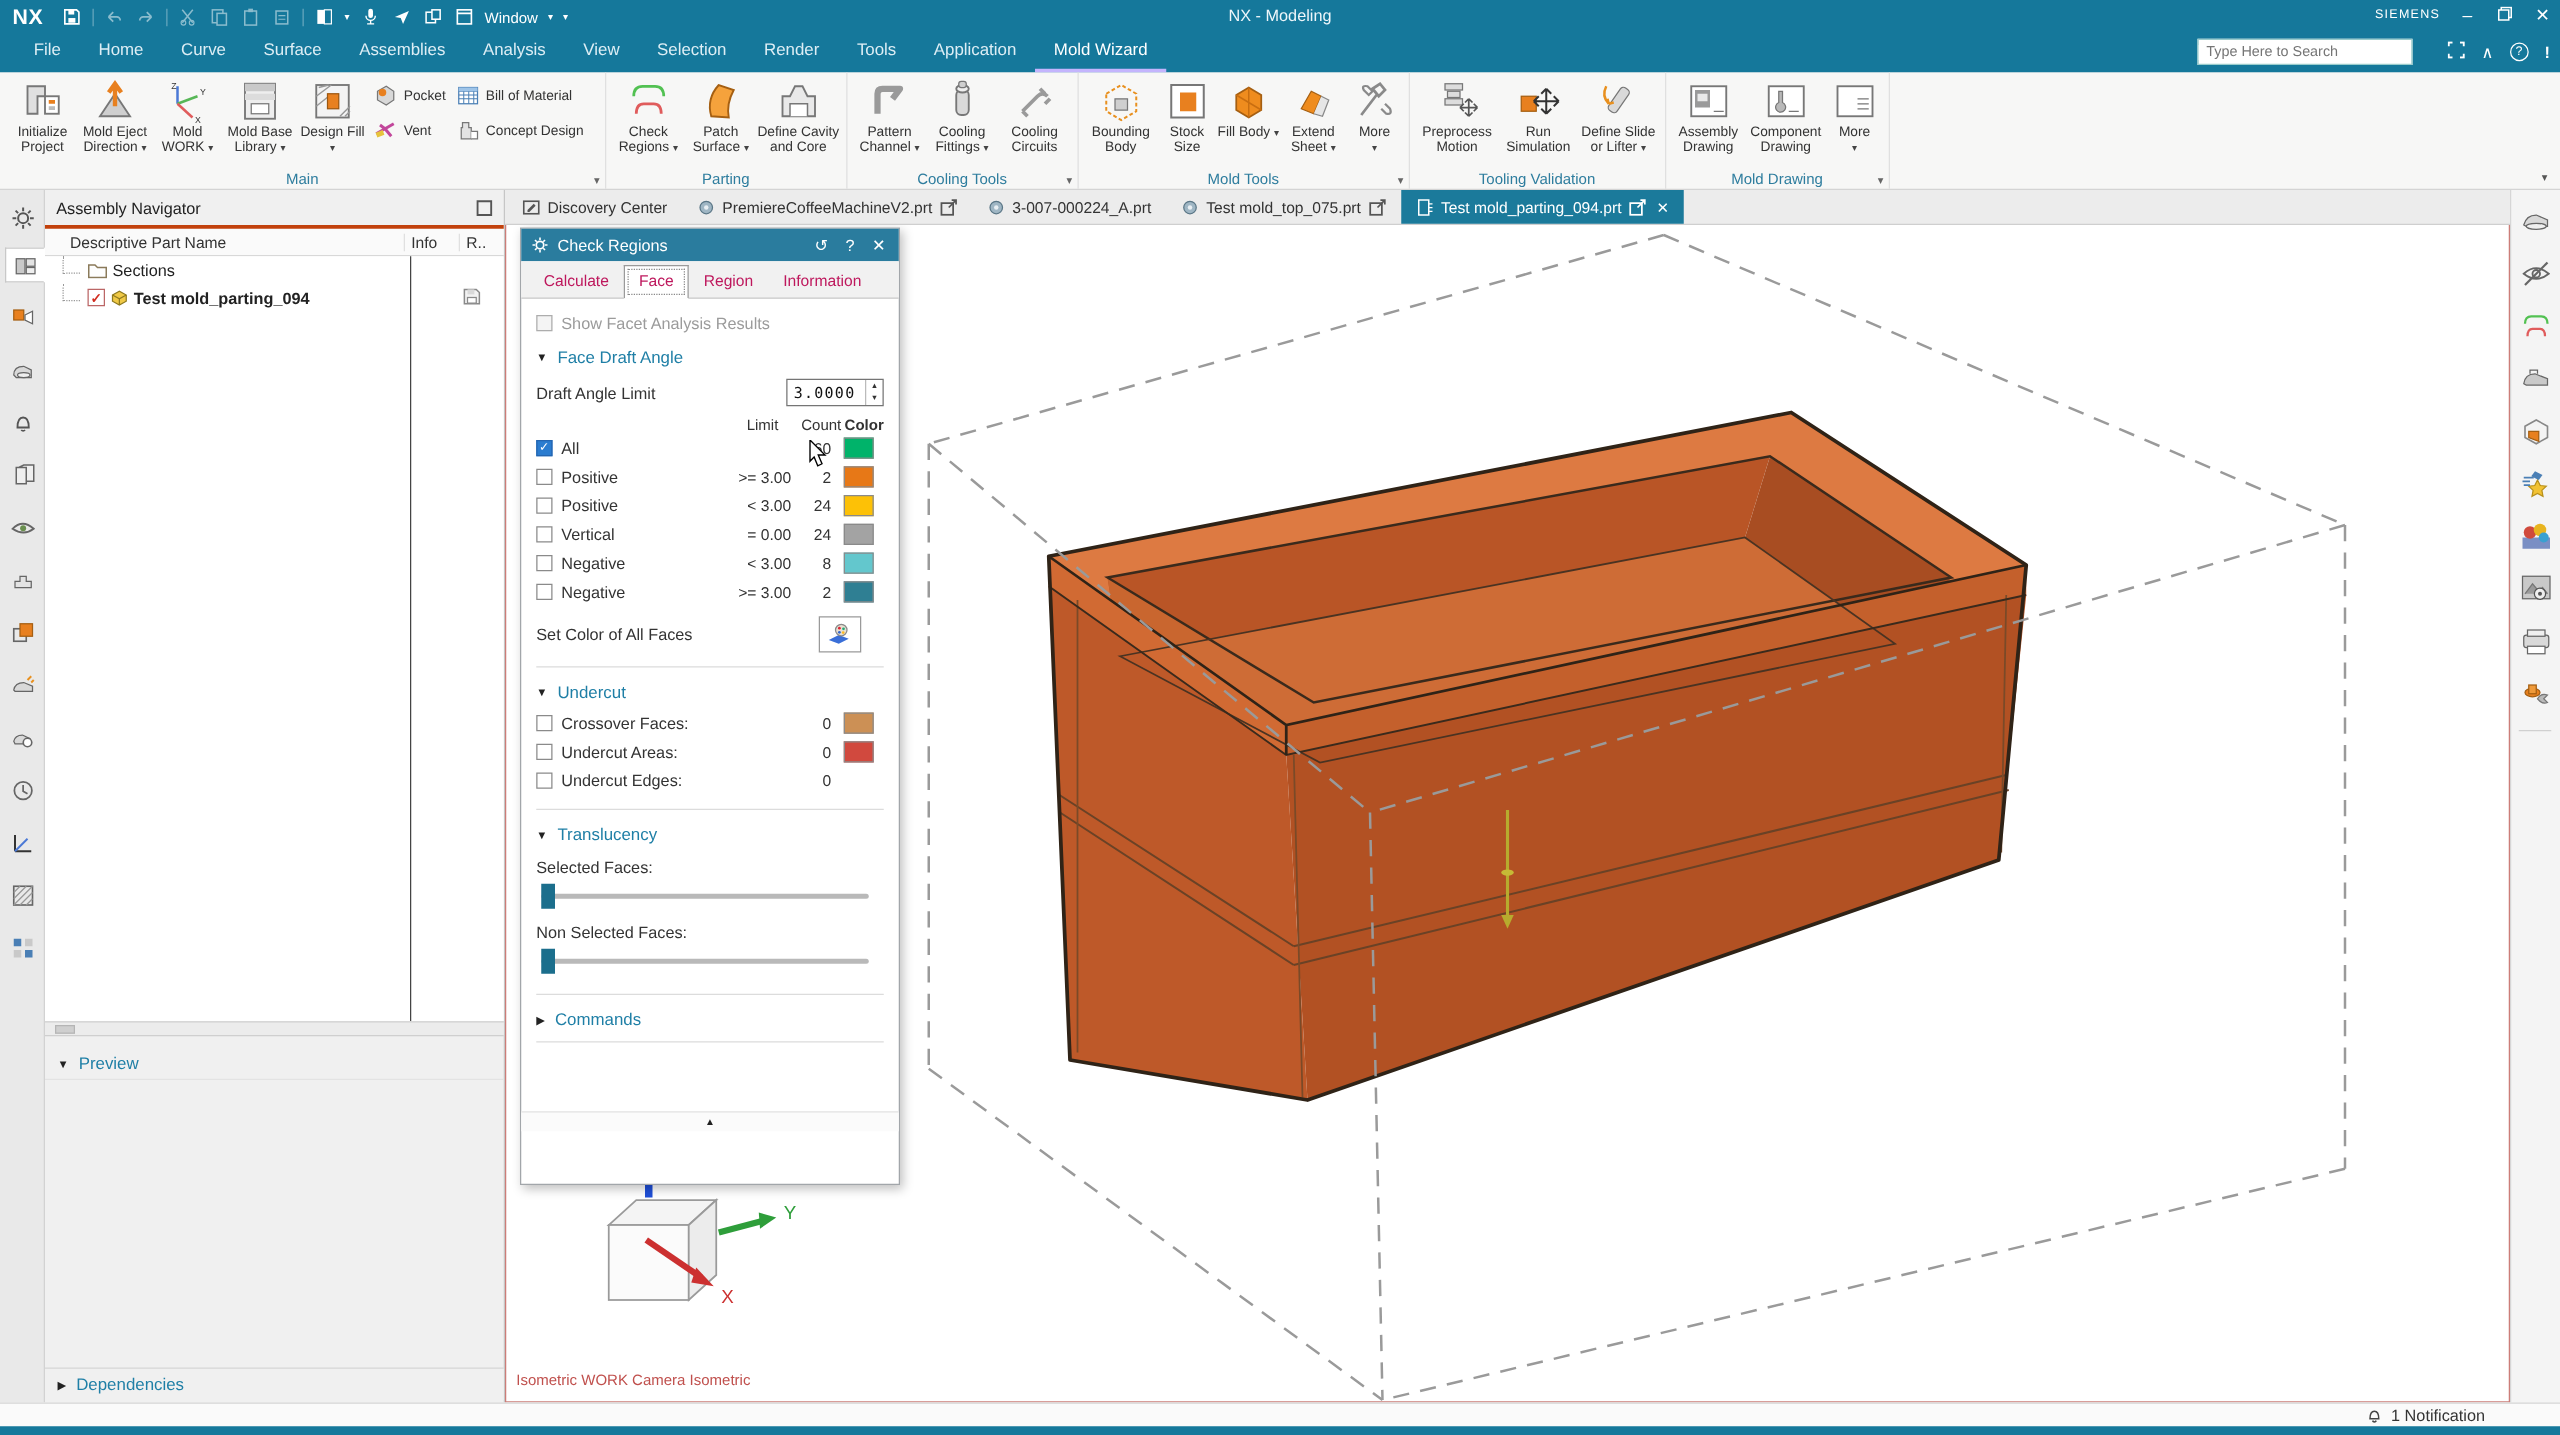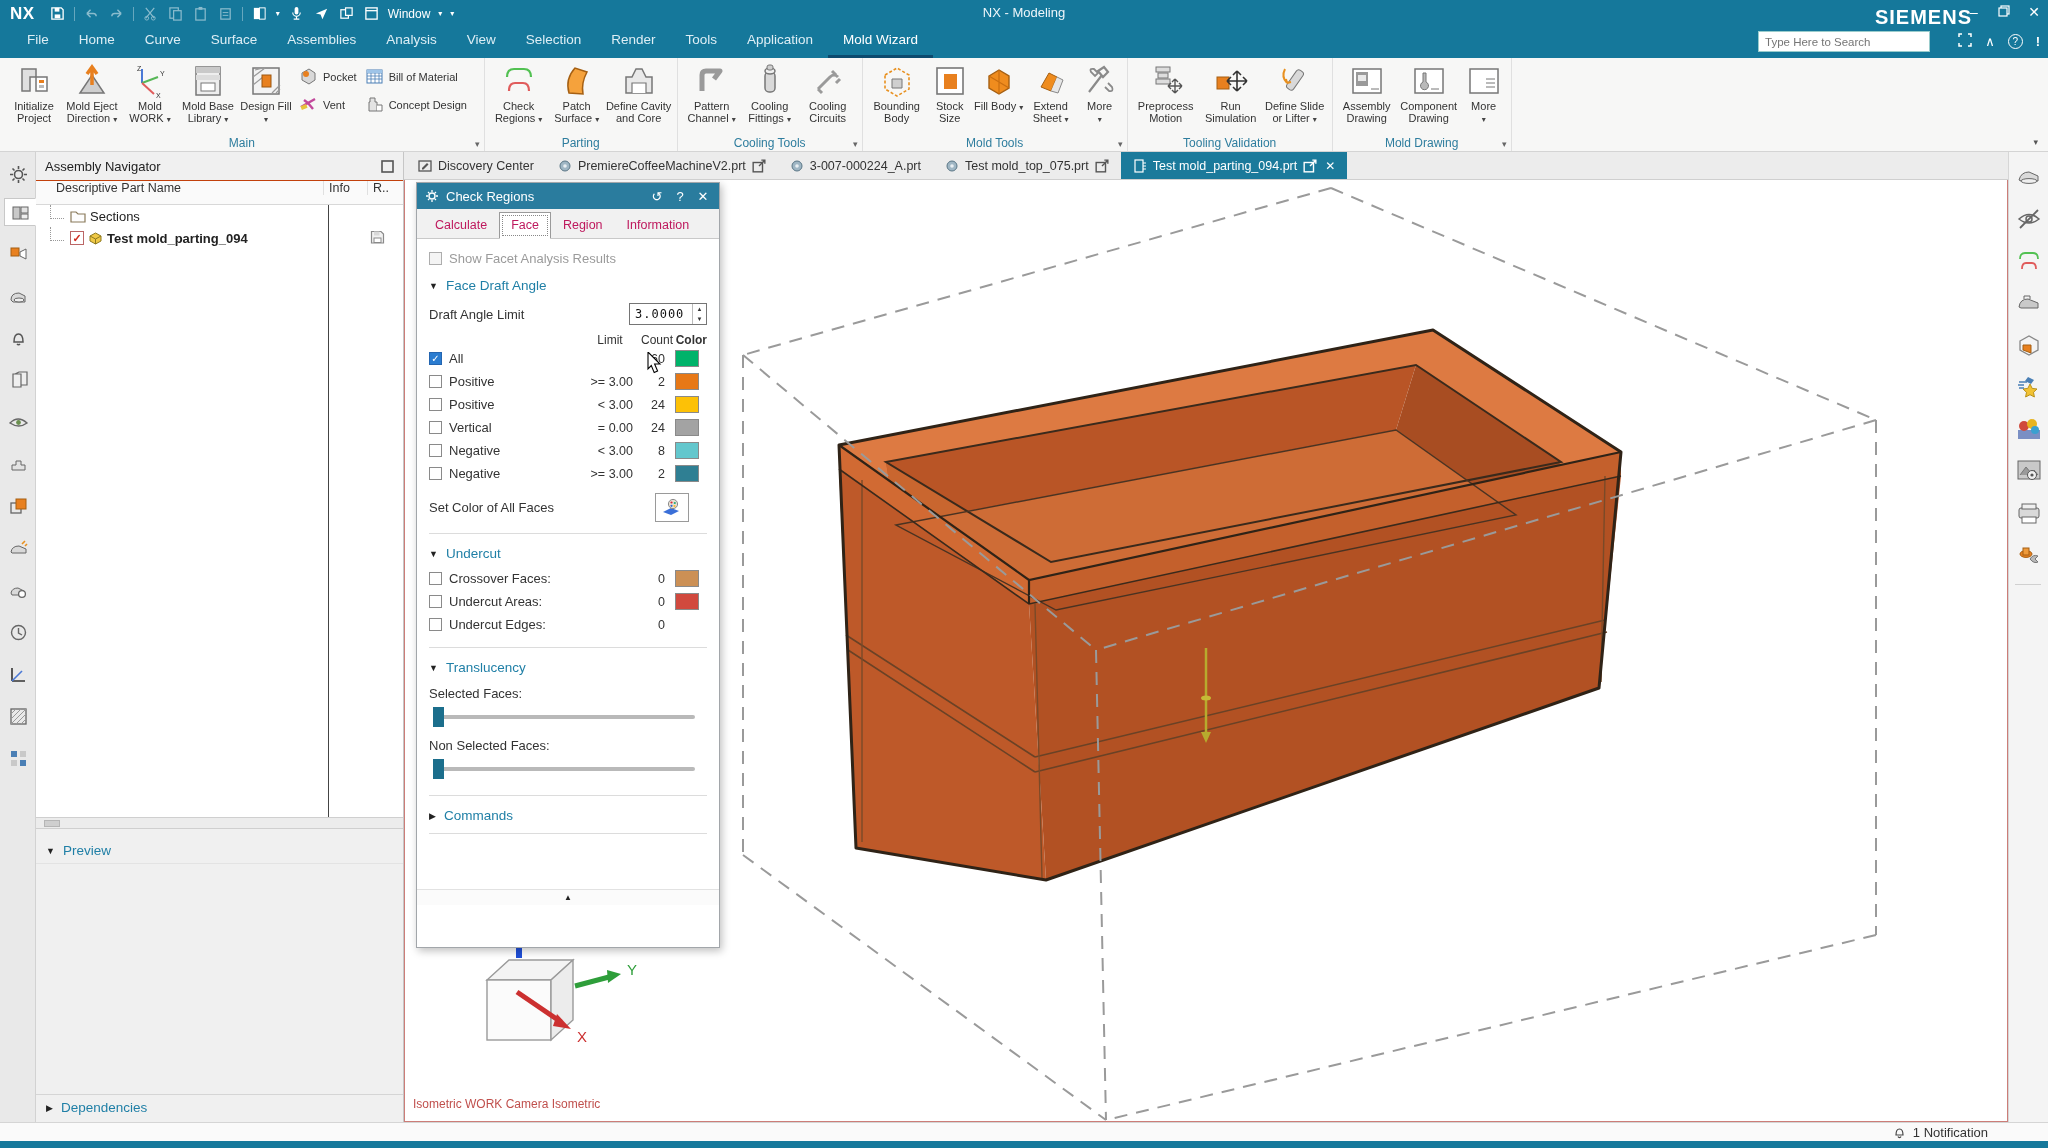--- a/index.html
+++ b/index.html
@@ -8,26 +8,26 @@
 
   
   #titlebar { position:absolute; top:0; left:0; width:2048px; height:58px; background:#15789b; color:#fff; }
   .qat-row { position:relative; height:27px; display:flex; align-items:center; padding-left:10px; gap:8px; }
   .nx-logo { font-size:17px; font-weight:bold; letter-spacing:.5px; margin-right:6px; }
   .qat-ic { width:17px; height:17px; display:flex; align-items:center; justify-content:center; }
   .qat-ic svg { width:15px; height:15px; }
   .dim { opacity:.5; }
   .qat-sep { width:1px; height:14px; background:rgba(255,255,255,.35); }
   .win-title { position:absolute; left:50%; top:5px; transform:translateX(-50%); font-size:13px; color:#eef6fa; }
-  .brand { position:absolute; right:76px; top:6px; font-size:20px; font-weight:bold; letter-spacing:1px; color:#fff; }
+  .brand { position:absolute; right:96px; top:6px; font-size:10px; font-weight:normal; letter-spacing:1px; color:#fff; }
   .winbtns { position:absolute; right:6px; top:4px; display:flex; gap:14px; align-items:center; }
   .winbtn { color:#fff; font-size:14px; width:16px; text-align:center; cursor:default; }
   .menu-row { height:31px; display:flex; align-items:flex-end; padding-left:12px; }
   .menu-item { padding:5px 15px 8px; font-size:13.5px; color:#ddeef5; border-bottom:3px solid transparent; }
-  .menu-item.active { color:#fff; border-bottom:3px solid #0c4a6e; }
+  .menu-item.active { color:#fff; border-bottom:3px solid #c4b5fd; }
   .search-wrap { position:absolute; right:118px; top:31px; width:172px; height:21px; background:#fff; border:1px solid #9cc; display:flex; align-items:center; }
   .search-wrap input { border:0; outline:0; flex:1; font-size:11.5px; padding:0 6px; color:#444; font-family:"Liberation Sans",sans-serif; }
   .menu-right { position:absolute; right:8px; top:31px; display:flex; gap:13px; align-items:center; height:21px; color:#fff; }
   .mr-ic { font-size:13px; }
   .help-circle { width:15px; height:15px; border:1.4px solid #fff; border-radius:50%; font-size:10px; display:flex; align-items:center; justify-content:center; }
 
   
   #ribbon { position:absolute; top:58px; left:0; width:2048px; height:94px; background:#f7f7f6; border-bottom:1px solid #d4d4d4; display:flex; }
   .rgroup { position:relative; border-right:1px solid #e0e0e0; padding:3px 5px 16px; display:flex; align-items:flex-start; }
   .rgroup-label { position:absolute; bottom:0; left:0; right:0; text-align:center; color:#2e7d9e; font-size:12px; padding-bottom:1px; }
@@ -47,21 +47,21 @@
   
   #resbar { width:36px; background:#e9e9e9; border-right:1px solid #d2d2d2; position:relative; }
   .res-ic { position:absolute; left:4px; width:28px; height:28px; display:flex; align-items:center; justify-content:center; }
   .res-ic svg { width:21px; height:21px; }
   .res-ic.active { background:#fff; border:1px solid #c8c8c8; border-right:1px solid #fff; width:32px; }
 
   
   #navpanel { width:368px; background:#f0f0f0; border-right:1px solid #c6c6c6; position:relative; font-size:13px; color:#222; }
   .nav-header { height:28px; display:flex; align-items:center; padding:0 9px; }
   .nav-header .nh-title { flex:1; }
-  .nav-cols { height:25px; display:flex; align-items:flex-start; background:#fafafa; border-top:1px solid #c2410c; border-bottom:1px solid #d8d8d8; font-size:12.5px; color:#333; }
+  .nav-cols { height:25px; display:flex; align-items:center; background:#fafafa; border-top:3px solid #c2410c; border-bottom:1px solid #d8d8d8; font-size:12.5px; color:#333; }
   .nc-name { flex:1; padding-left:20px; }
   .nc-info { width:44px; border-left:1px solid #e0e0e0; padding-left:5px; }
   .nc-r { width:36px; border-left:1px solid #e0e0e0; padding-left:5px; }
   .nav-tree { position:absolute; top:53px; left:0; right:0; height:612px; background:#fff; }
   .tree-colline { position:absolute; top:0; bottom:0; left:292px; width:1px; background:#444; }
   .tree-row { height:22px; display:flex; align-items:center; padding-left:14px; gap:4px; position:relative; }
   .elbow { width:14px; height:14px; border-left:1px dotted #999; border-bottom:1px dotted #999; margin-right:2px; margin-top:-8px; }
   .tree-label { font-size:13px; }
   .tree-label.bold { font-weight:bold; }
   .cbx { width:14px; height:14px; border:1px solid #b66; background:#fff; display:flex; align-items:center; justify-content:center; font-size:11px; color:#d22c1f; font-weight:bold; }

